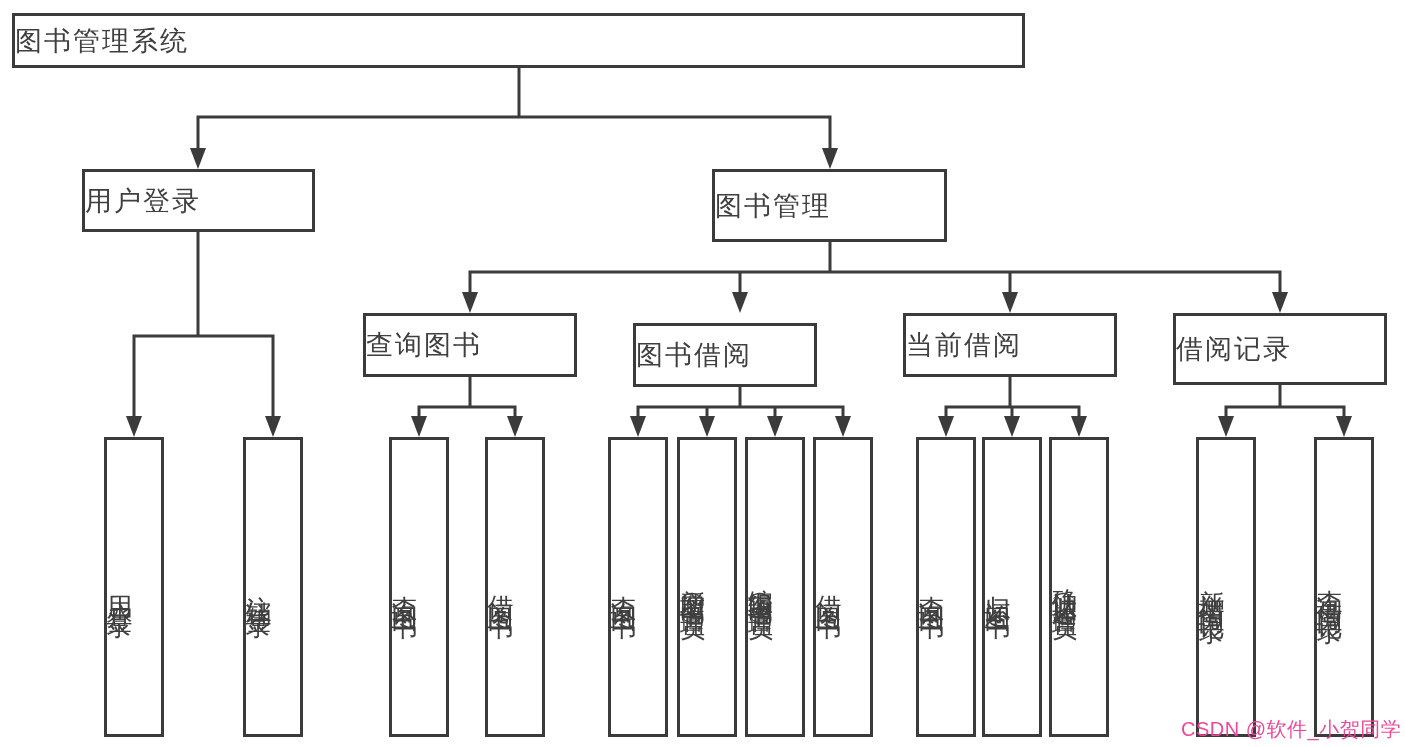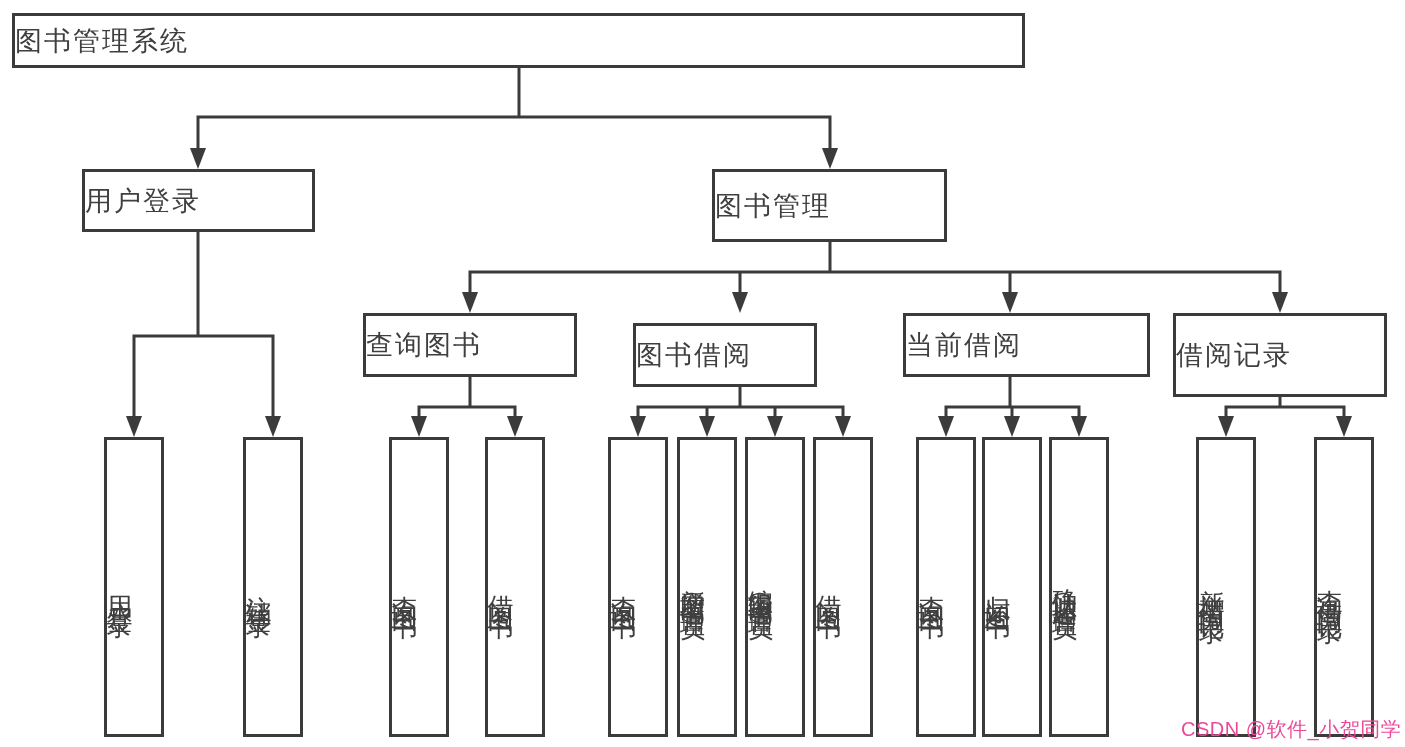--- a/index.html
+++ b/index.html
@@ -116,24 +116,24 @@
   <div class="box" style="left:712px;top:169px;width:235px;height:73px">
     <span class="h-label">图书管理</span>
   </div>
 
   <div class="box" style="left:363px;top:313px;width:214px;height:64px">
     <span class="h-label">查询图书</span>
   </div>
   <div class="box" style="left:633px;top:323px;width:184px;height:64px">
     <span class="h-label">图书借阅</span>
   </div>
-  <div class="box" style="left:903px;top:313px;width:247px;height:64px">
+  <div class="box" style="left:903px;top:313px;width:214px;height:64px">
     <span class="h-label">当前借阅</span>
   </div>
-  <div class="box" style="left:1173px;top:313px;width:214px;height:84px">
+  <div class="box" style="left:1173px;top:313px;width:214px;height:72px">
     <span class="h-label">借阅记录</span>
   </div>
 
   <div class="box" style="left:104px;top:437px;width:60px;height:300px">
     <span class="v-label">用户登录</span>
   </div>
   <div class="box" style="left:243px;top:437px;width:60px;height:300px">
     <span class="v-label">注销登录</span>
   </div>
 

